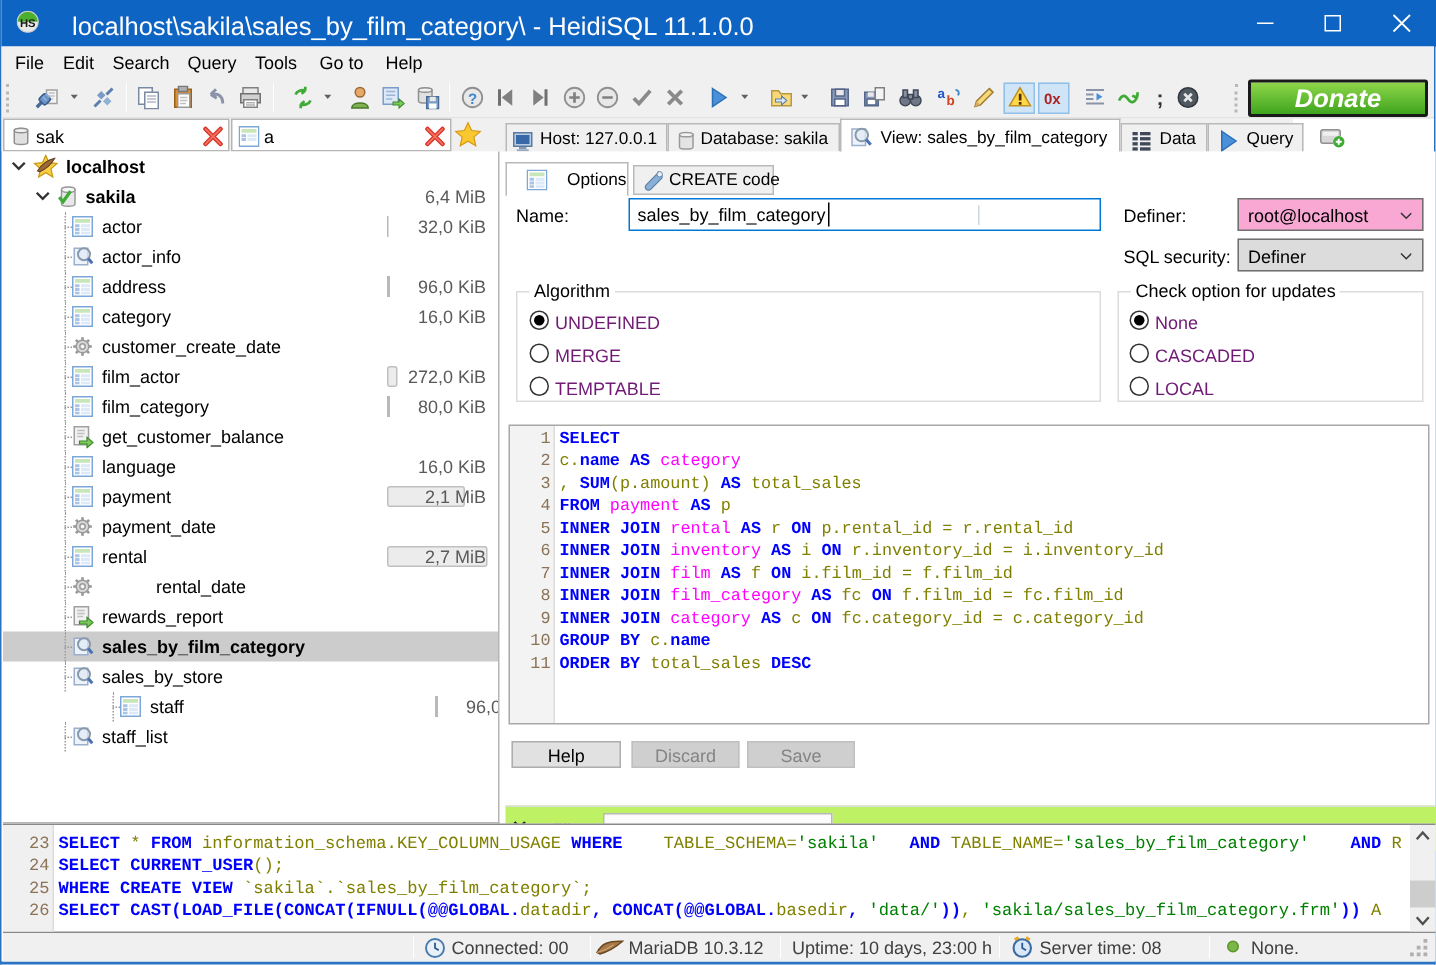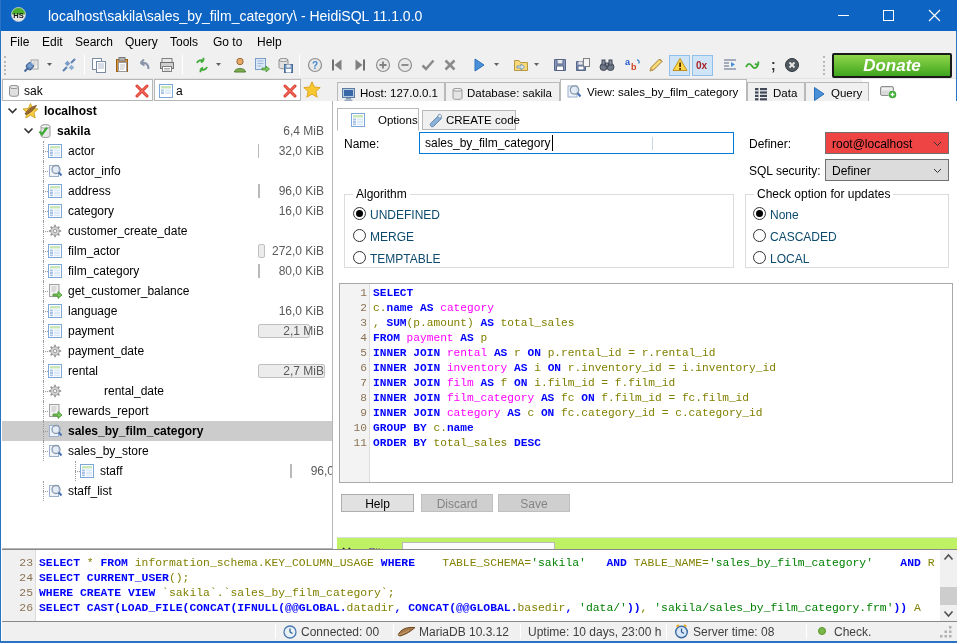--- a/index.html
+++ b/index.html
@@ -2,21 +2,21 @@
 <html><head>
 <meta charset="utf-8">
 <style>
 * { margin:0; padding:0; box-sizing:border-box; }
 html,body { width:957px; height:643px; overflow:hidden; }
 body { font-family:"Liberation Sans", sans-serif; font-size:12px; }
 #win { position:absolute; left:0; top:0; width:957px; height:643px; background:#fff; border-left:1px solid #2a72c2; border-right:1px solid #2a72c2; border-bottom:2px solid #2a72c2; }
 .abs { position:absolute; }
 
 #title { position:absolute; left:0; top:0; width:957px; height:31px; background:#0e64c2; color:#fff; }
-#title .txt { position:absolute; left:31px; top:8px; font-size:14px; color:#fff;padding-left:16px; }
+#title .txt { position:absolute; left:31px; top:8px; font-size:17px; color:#fff;padding-left:16px; }
 .capbtn { position:absolute; top:0; width:45px; height:31px; }
 
 #menu { position:absolute; left:0; top:31px; width:955px; height:21px; background:#f0f0f0; }
 #menu span { position:absolute; top:4px; color:#000; }
 
 #toolbar { position:absolute; left:0; top:52px; width:955px; height:27px; background:#f0f0f0; border-bottom:1px solid #e3e3e3; }
 .tbsep { position:absolute; top:3px; width:1px; height:20px; background:#c8c8c8; border-right:1px solid #fff; }
 .ticon { position:absolute; top:5px; }
 
 #srow { position:absolute; left:0; top:79px; width:861px; height:22px; background:#f0f0f0; }
@@ -32,22 +32,22 @@
 .trow .sz { position:absolute; top:3px; right:9px; color:#5a5a5a; text-align:right; }
 .sizebar { position:absolute; left:256px; background:#ececec; border:1px solid #c0c0c0; border-radius:2px; height:14px; top:3px; }
 
 #rpanel { position:absolute; left:336px; top:101px; width:620px; height:448px; background:#fff; }
 .subtab { position:absolute; top:9px; height:20px; border:1px solid #b9b9b9; background:#f0f0f0; }
 .subtab.active { background:#fff; border-bottom:1px solid #fff; z-index:2; top:7px; height:23px; }
 .gbox { position:absolute; border:1px solid #dcdcdc; background:#fff; }
 .gbox .cap { position:absolute; top:-8px; left:8px; background:#fff; padding:0 3px; }
 .radio { position:absolute; width:13px; height:13px; border:1px solid #333; border-radius:50%; background:#fff; }
 .radio.sel::after { content:""; position:absolute; left:2px; top:2px; width:7px; height:7px; background:#000; border-radius:50%; }
-.rlabel { position:absolute; color:#0c4a6e;text-align:right; }
-.combo { position:absolute; border:1px solid #707070; background:#ef4444; height:22px; }
+.rlabel { position:absolute; color:#701a75;text-align:right; }
+.combo { position:absolute; border:1px solid #707070; background:#f9a8d4; height:22px; }
 .combo .val { position:absolute; left:6px; top:4px; }
 .combo .chev { position:absolute; right:7px; top:7px; width:8px; height:8px; }
 
 #editor { position:absolute; left:2px; top:182px; width:614px; height:200px; border:1px solid #a8a8a8; background:#fff; font-family:"Liberation Mono", monospace; font-size:11.2px; }
 #editor .gutter { position:absolute; left:0; top:0; width:30px; height:198px; background:#f3f3f3; border-right:1px solid #dcdcdc; }
 .cl { position:absolute; left:33px; height:15px; line-height:15px; white-space:pre; }
 .ln { position:absolute; left:0; width:27px; height:15px; line-height:15px; text-align:right; color:#8b7355; }
 .kw { color:#0000ff; font-weight:bold; }
 .tbl { color:#ff00ff; }
 .idf { color:#808000; }
@@ -782,21 +782,21 @@
       </svg>
   <span style="left:417px">MariaDB 10.3.12</span>
   <span style="left:526px">Uptime: 10 days, 23:00 h</span>
   <svg class="abs" style="left:672px;top:2px" width="15" height="15" viewBox="0 0 15 15">
         <circle cx="7.5" cy="8" r="5.8" fill="#d8e8f8" stroke="#3a6aa0" stroke-width="1.4"></circle>
         <path d="M7.5 4.5 L7.5 8 L10 9.5" fill="none" stroke="#2a5a90" stroke-width="1.2"></path>
         <path d="M2.5 2.5 L5 1 M12.5 2.5 L10 1" stroke="#e8a820" stroke-width="2"></path>
       </svg>
   <span style="left:691px;width:112px;overflow:hidden;white-space:nowrap">Server time: 08</span>
   <span class="abs" style="left:816px;top:5px;width:8px;height:8px;border-radius:50%;background:#7ab648;border:1px solid #5a9628"></span>
-  <span style="left:832px">Check.</span>
+  <span style="left:832px">None.</span>
   <svg class="abs" style="left:938px;top:4px" width="13" height="13">
         <g fill="#b0b0b0">
           <rect x="9" y="0" width="2.5" height="2.5"></rect>
           <rect x="9" y="4.5" width="2.5" height="2.5"></rect>
           <rect x="4.5" y="4.5" width="2.5" height="2.5"></rect>
           <rect x="9" y="9" width="2.5" height="2.5"></rect>
           <rect x="4.5" y="9" width="2.5" height="2.5"></rect>
           <rect x="0" y="9" width="2.5" height="2.5"></rect>
         </g>
       </svg>

